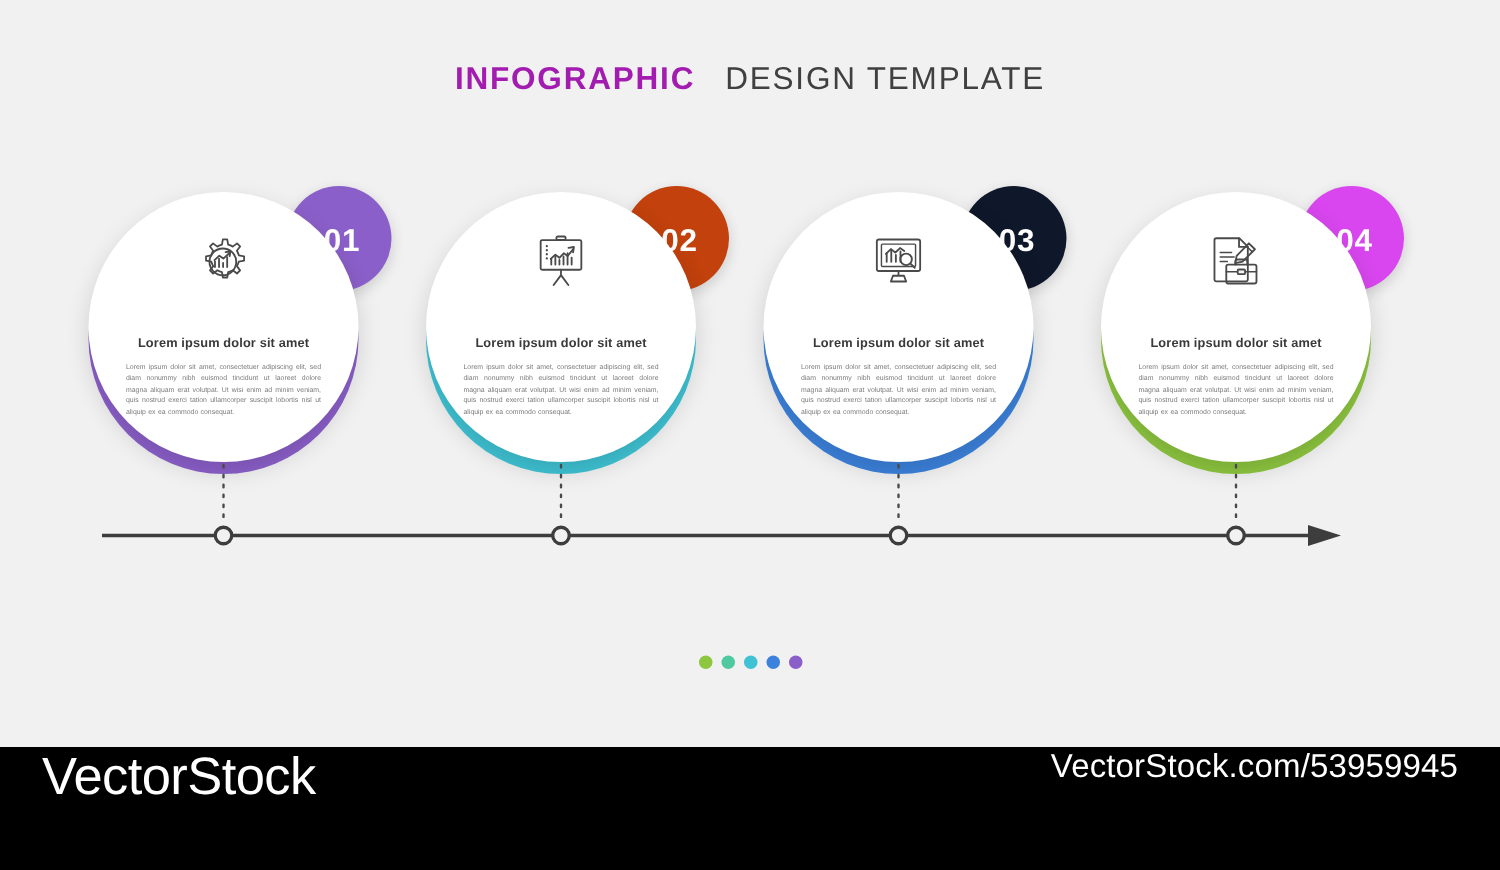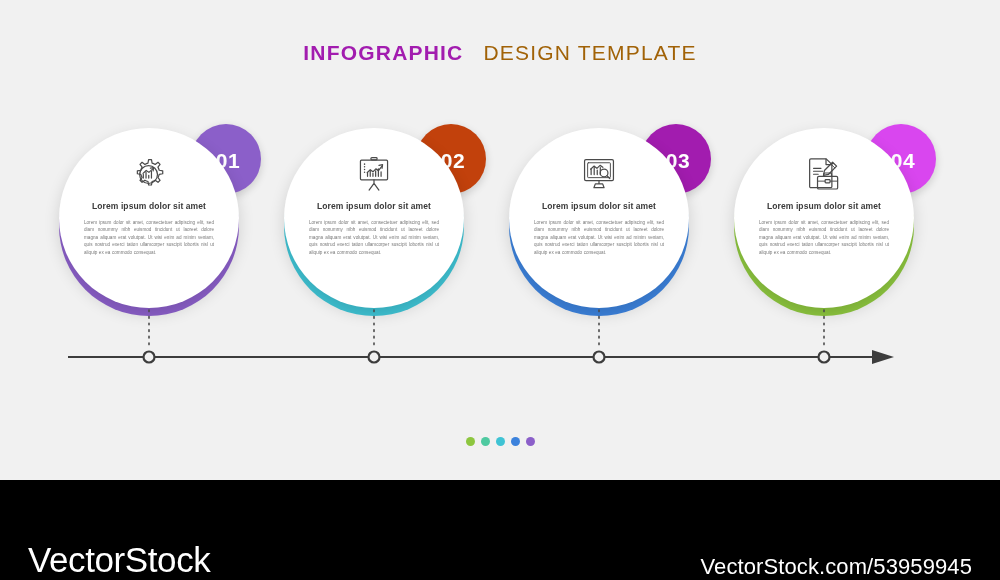--- a/index.html
+++ b/index.html
@@ -14,21 +14,21 @@
   
   .title-wrap{
     position:absolute; top:41px; left:0; width:1000px;
     text-align:center; white-space:nowrap;
   }
   .title-bold{
     font-size:21px; font-weight:bold; color:#a21caf;
     letter-spacing:1.2px;
   }
   .title-light{
-    font-size:21px; font-weight:normal; color:#a16207;
+    font-size:21px; font-weight:normal; color:#404040;
     letter-spacing:1.2px; margin-left:20px;
   }
 
   
   .cards{ position:absolute; top:128px; left:0; width:1000px; height:195px;padding-left:32px; }
 
   .card{
     position:absolute;
     width:180px; height:180px;
     top:8px;
@@ -70,21 +70,21 @@
     position:absolute; left:0; top:-8px;
     width:180px; height:180px;
     display:flex; flex-direction:column; align-items:center;
     padding-top:26px;
   }
   .icon-box{ width:44px; height:42px; }
   .icon-box svg{ display:block; width:100%; height:100%; }
 
   .card-title{
     font-size:8.5px; font-weight:bold; color:#3a3a3a;
-    margin-top:5px; text-align:center; letter-spacing:0.1px;
+    margin-top:27px; text-align:center; letter-spacing:0.1px;
   }
   .card-body{
     font-size:4.6px; line-height:1.62; color:#7a7a7a;
     text-align:justify; width:130px; margin-top:8px;
     word-spacing:0.3px;
   }
 
   
   .timeline{ position:absolute; left:0; top:300px; width:1000px; height:75px; }
   .tl-svg{ display:block; }
@@ -92,23 +92,23 @@
   
   .dots{
     position:absolute; top:437px; left:0; width:1000px;
     display:flex; justify-content:center; gap:6px;
   }
   .dot{ width:9px; height:9px; border-radius:50%; }
 
   
   .footer{
     position:absolute; left:0; bottom:0;
-    width:1000px; height:100px;
+    width:1000px; height:82px;
     background:#000;
-    display:flex; align-items:flex-end; justify-content:space-between;
+    display:flex; align-items:flex-start; justify-content:space-between;
     padding:0 28px;
   }
   .brand{ color:#fff; font-size:35px; letter-spacing:-0.4px; }
   .url{ color:#fff; font-size:22px; letter-spacing:0.1px; }
 </style>
 </head>
 <body style="background: rgb(241, 241, 241);">
 
 <div class="title-wrap">
   <span class="title-bold">INFOGRAPHIC</span><span class="title-light">DESIGN TEMPLATE</span>
@@ -160,21 +160,21 @@
       <path d="M29.7 12.9 l4.1-.7 -.6 4.1"></path>
       <path d="M24 29.5 v4.1 M24 33.6 l-5.6 7.6 M24 33.6 l5.6 7.6"></path>
     </svg>
       </div>
       <div class="card-title">Lorem ipsum dolor sit amet</div>
       <div class="card-body">Lorem ipsum dolor sit amet, consectetuer adipiscing elit, sed diam nonummy nibh euismod tincidunt ut laoreet dolore magna aliquam erat volutpat. Ut wisi enim ad minim veniam, quis nostrud exerci tation ullamcorper suscipit lobortis nisl ut aliquip ex ea commodo consequat.</div>
     </div>
     </div>
     <div class="card card-2">
     <div class="disc" style="background:#3c82dc"></div>
-    <div class="badge" style="background:#a21caf">
+    <div class="badge" style="background:#0f172a">
       <span>03</span>
     </div>
     <div class="white-disc"></div>
     <div class="card-content">
       <div class="icon-box">
 
     <svg viewBox="0 0 48 48" fill="none" stroke="#4a4a4a" stroke-width="1.4" stroke-linecap="round" stroke-linejoin="round">
       <rect x="7.5" y="6.5" width="33" height="24" rx="1.6"></rect>
       <rect x="11" y="10" width="26" height="17" rx="0.8" stroke-width="1.1"></rect>
       <path d="M15 23.5 v-6.6 M18.5 23.5 v-9.4 M22 23.5 v-5.2 M25.5 23.5 v-8"></path>

